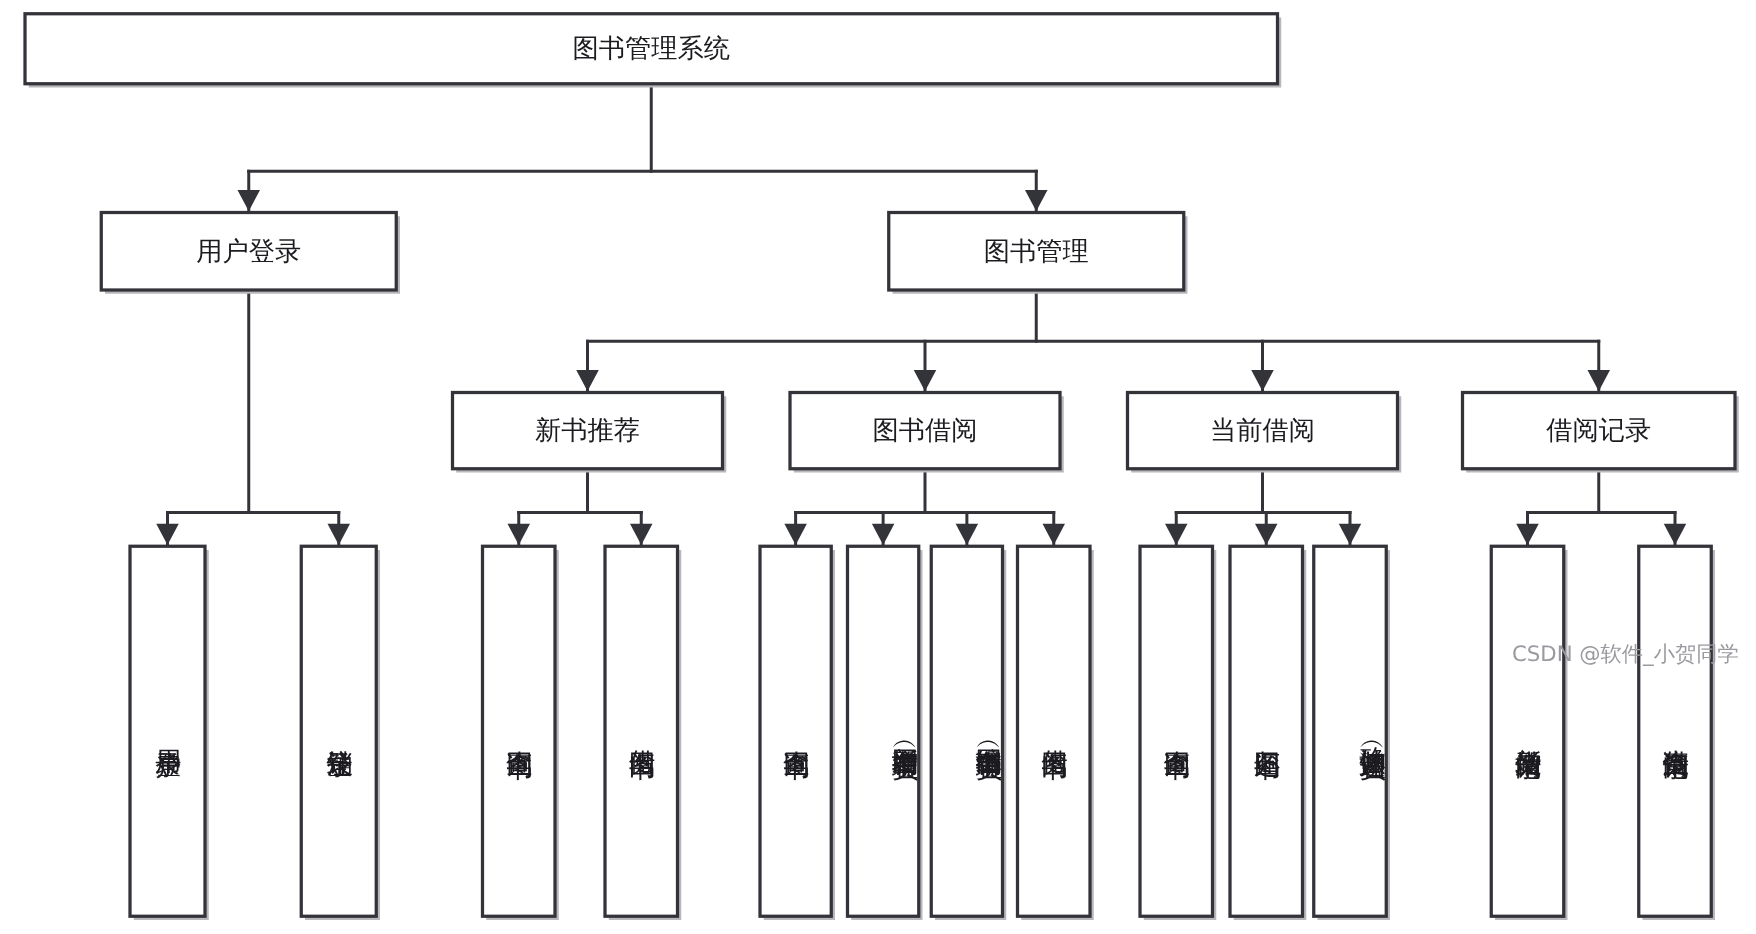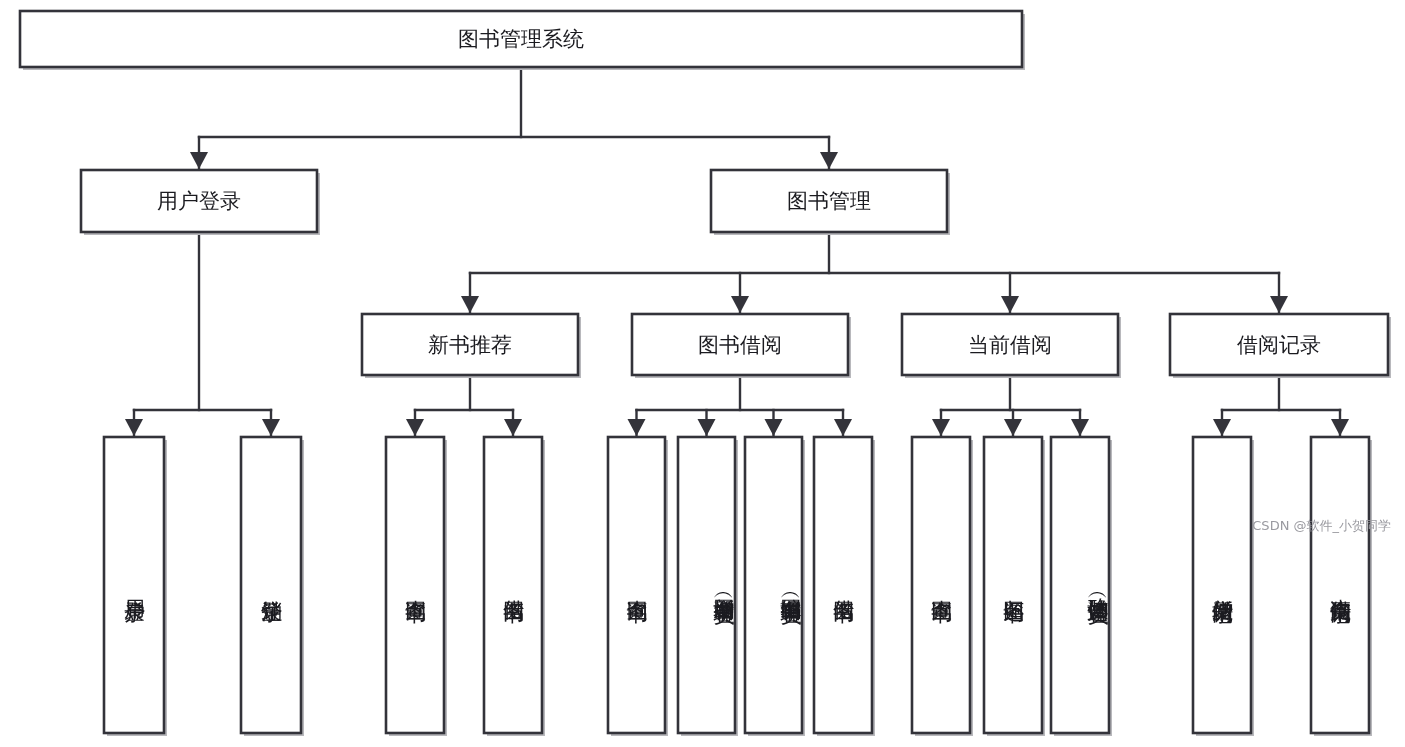--- a/index.html
+++ b/index.html
@@ -67,21 +67,21 @@
     pointer-events: none;
   }
   .node-label-v.centered {
     align-items: center;
   }
   .watermark {
     position: absolute;
     right: 14px;
     bottom: 4px;
     font-family: "DejaVu Sans", "Liberation Sans", sans-serif;
-    font-size: 13px;
+    font-size: 17px;
     color: #9a9aa0;
     white-space: nowrap;
   }
 </style>
 </head>
 <body>
 
 <div id="diagram-root">
 
   <svg class="diagram-canvas" viewBox="0 0 1405 747">

